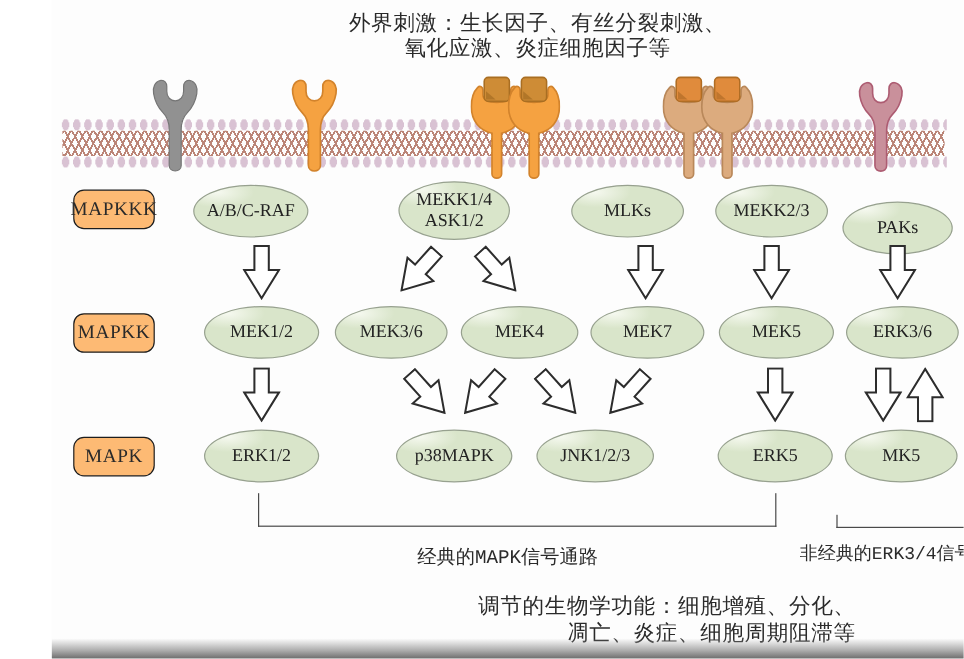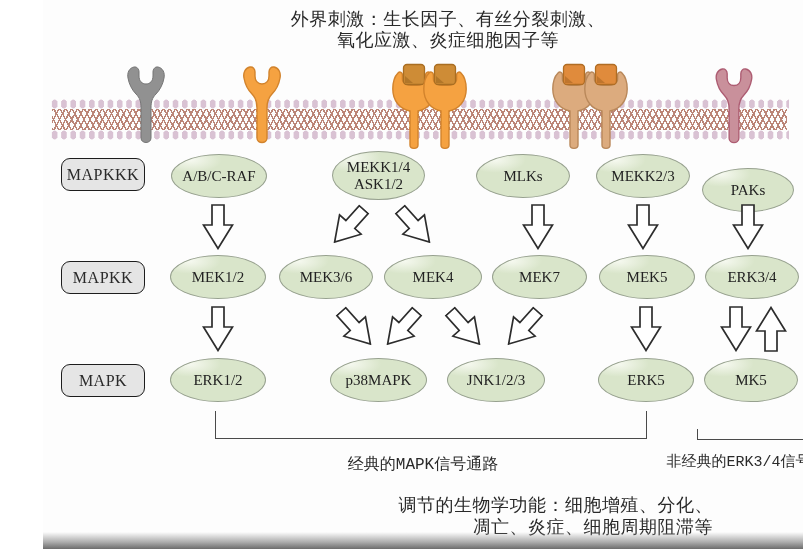--- a/index.html
+++ b/index.html
@@ -29,22 +29,22 @@
   .receptor{position:absolute;}
 
   
   .node{
     position:absolute;height:44px;border:1.5px solid #97a18f;border-radius:50%;
     background:radial-gradient(ellipse 60% 55% at 20% 12%,#f6f9f0 0%,rgba(246,249,240,0) 55%),#d9e5ca;
     box-sizing:border-box;display:flex;flex-direction:column;align-items:center;justify-content:center;
     font-size:15px;line-height:17px;text-align:center;color:#222;
   }
   .rowlabel{
-    position:absolute;width:84px;height:33px;border:1.7px solid #1d1d1d;border-radius:9px;
-    background:#e5e5e5;box-sizing:border-box;display:flex;align-items:center;justify-content:center;
+    position:absolute;width:68px;height:33px;border:1.7px solid #1d1d1d;border-radius:9px;
+    background:#fdba74;box-sizing:border-box;display:flex;align-items:center;justify-content:center;
     font-size:16px;letter-spacing:.5px;
   }
 
   .arrow{position:absolute;width:32px;height:46px;}
   .arrow svg{display:block;width:100%;height:100%;}
   .rot-dl{transform:rotate(42deg);}
   .rot-dr{transform:rotate(-42deg);}
   .rot-up{transform:rotate(180deg);}
 
   .bracket{position:absolute;border-left:1.6px solid #4a4a4a;border-right:1.6px solid #4a4a4a;border-bottom:1.6px solid #4a4a4a;}
@@ -112,21 +112,21 @@
   <div class="rowlabel" style="left:18px;top:158px">
       <span>MAPKKK</span>
     </div>
   <div class="rowlabel" style="left:18px;top:261px">
       <span>MAPKK</span>
     </div>
   <div class="rowlabel" style="left:18px;top:364px">
       <span>MAPK</span>
     </div>
 
-  <div class="node" style="left:128px;top:154px;width:96px">
+  <div class="node" style="left:118px;top:154px;width:96px">
       <span>A/B/C-RAF</span>
     </div>
   <div class="node" style="left:289px;top:151px;width:93px;height:49px">
     <span>MEKK1/4</span>
     <span>ASK1/2</span>
   </div>
   <div class="node" style="left:433px;top:154px;width:94px">
       <span>MLKs</span>
     </div>
   <div class="node" style="left:553px;top:154px;width:94px">
@@ -176,21 +176,21 @@
   <div class="node" style="left:341px;top:255px;width:98px">
       <span>MEK4</span>
     </div>
   <div class="node" style="left:449px;top:255px;width:95px">
       <span>MEK7</span>
     </div>
   <div class="node" style="left:556px;top:255px;width:96px">
       <span>MEK5</span>
     </div>
   <div class="node" style="left:662px;top:255px;width:94px">
-      <span>ERK3/4</span>
+      <span>ERK3/6</span>
     </div>
 
   <div class="arrow" style="left:159px;top:306px">
       <svg viewBox="0 0 32 46">
         <path d="M10,1 L22,1 L22,21 L30.5,21 L16,44.5 L1.5,21 L10,21 Z" fill="#fff" stroke="#2d2d2d" stroke-width="1.7"></path>
       </svg>
     </div>
   <div class="arrow rot-dr" style="left:297px;top:305px">
       <svg viewBox="0 0 32 46">
         <path d="M10,1 L22,1 L22,21 L30.5,21 L16,44.5 L1.5,21 L10,21 Z" fill="#fff" stroke="#2d2d2d" stroke-width="1.7"></path>

